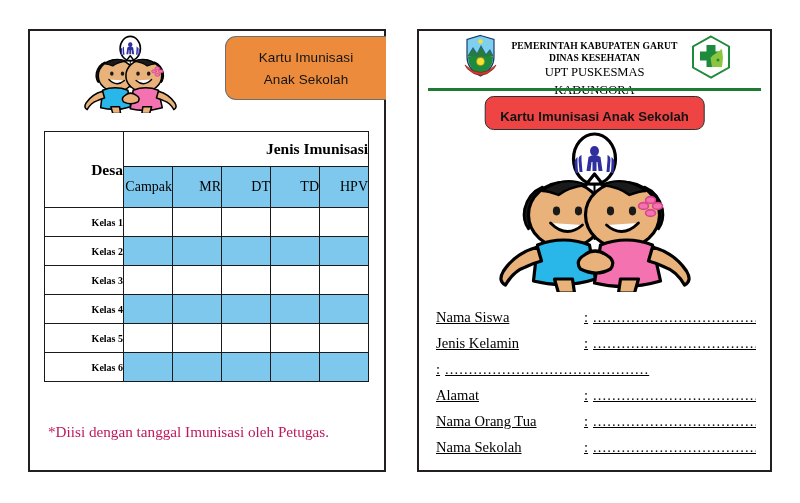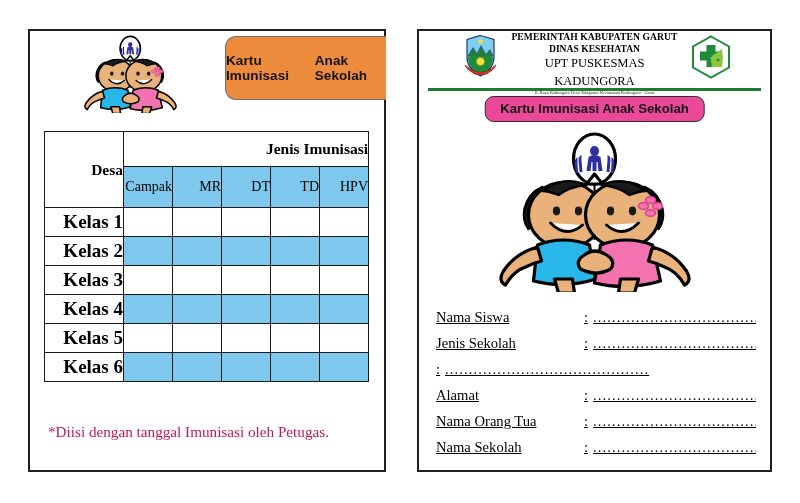--- a/index.html
+++ b/index.html
@@ -57,26 +57,26 @@
     top: 5px;
     width: 161px;
     height: 64px;
     background: #ed8b3c;
     border: 1px solid #6f6f6f;
     border-right: none;
     border-top-left-radius: 11px;
     border-bottom-left-radius: 11px;
     box-sizing: border-box;
     display: flex;
-    flex-direction: row;
+    flex-direction: column;
     align-items: center;
     justify-content: center;
     gap: 7px;
     font-family: "Liberation Sans", sans-serif;
-    font-weight: bold;
+    font-weight: normal;
     font-size: 13.5px;
     color: #141414;
     letter-spacing: .1px;
   }
 
   
   #imm-table-wrap {
     position: absolute;
     left: 14px;
     top: 100px;
@@ -109,21 +109,21 @@
   }
   th.vac {
     height: 40px;
     font-size: 14px;
     font-weight: normal;
     background: #7ec8ee;
     overflow: hidden;
     white-space: nowrap;
   }
   td.kelas {
-    font-size: 19px;
+    font-size: 10px;
     font-weight: bold;
     height: 28px;
   }
   td.cell { height: 28px; }
   tr.shade td.cell { background: #7ec8ee; }
   tr.shade td.kelas { background: #ffffff; border-radius: 10px; }
 
   #imm-note {
     position: absolute;
     left: 18px;
@@ -137,21 +137,21 @@
   #right-card {
     left: 417px;
     top: 29px;
     width: 355px;
     height: 443px;
   }
 
   #letterhead {
     position: relative;
     height: 56px;
-    padding-top: 0;
+    padding-top: 9px;
   }
   #crest {
     position: absolute;
     left: 44px;
     top: 3px;
     width: 35px;
     height: 44px;
   }
   #puskesmas-logo {
     position: absolute;
@@ -185,22 +185,22 @@
     height: 3px;
     background: #1f7a33;
   }
 
   
   #right-title-badge {
     position: absolute;
     left: 50%;
     transform: translateX(-50%);
     top: 65px;
-    padding: 4px 15px 5px;
-    background: #ec4899;
+    padding: 12px 15px 5px;
+    background: #ef4444;
     border: 1.4px solid #2e2e2e;
     border-radius: 9px;
     font-family: "Liberation Sans", sans-serif;
     font-weight: bold;
     font-size: 13.2px;
     color: #141414;
     white-space: nowrap;
   }
 
   #right-illustration {
@@ -456,21 +456,21 @@
     </svg>
   </div>
 
   <div id="form-fields">
       <div class="field">
         <span class="lbl">Nama Siswa</span>
         <span class="colon">:</span>
         <span class="dots">...........................................</span>
       </div>
       <div class="field">
-        <span class="lbl">Jenis Sekolah</span>
+        <span class="lbl">Jenis Kelamin</span>
         <span class="colon">:</span>
         <span class="dots">...........................................</span>
       </div>
       <div class="field">
         <span class="colon">:</span>
         <span class="dots">...........................................</span>
       </div>
       <div class="field">
         <span class="lbl">Alamat</span>
         <span class="colon">:</span>

